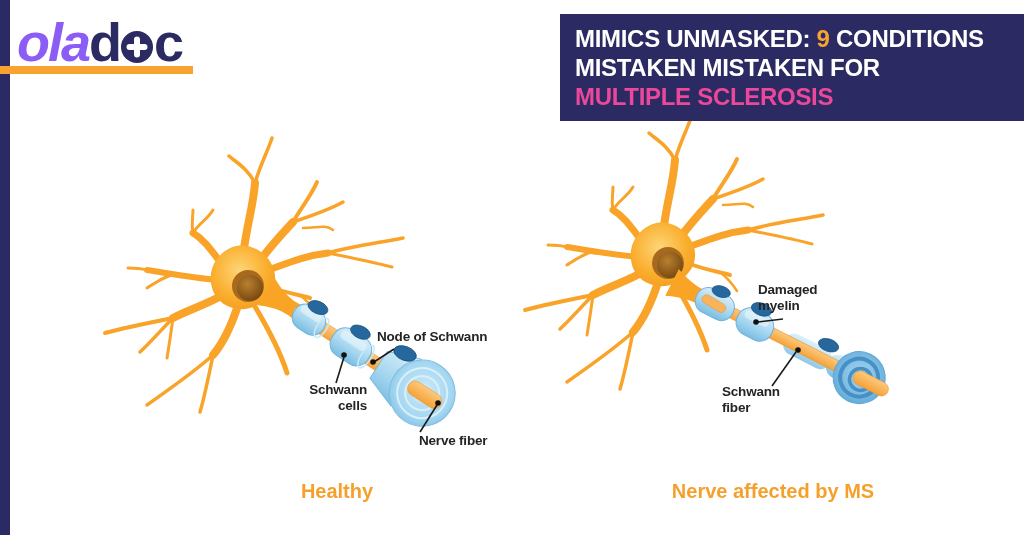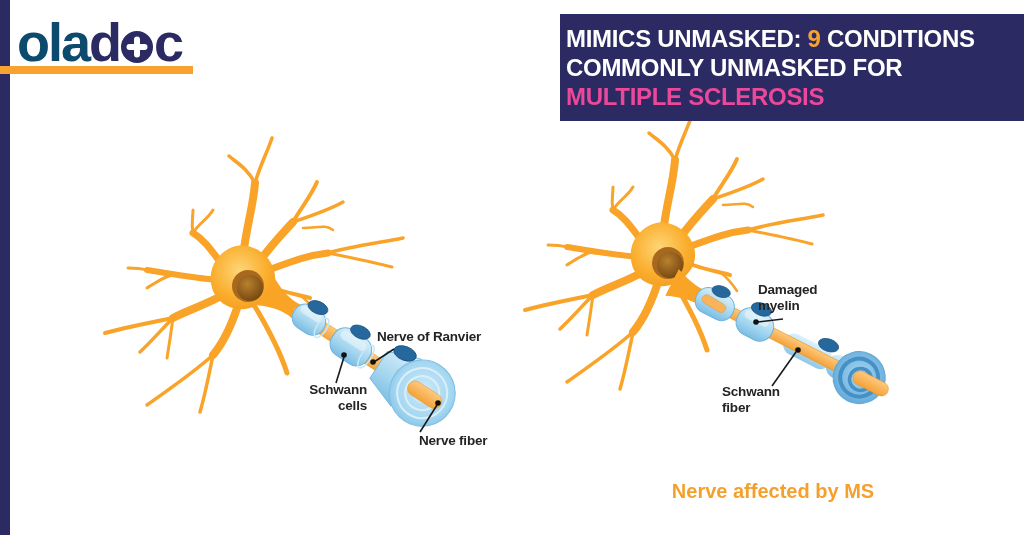--- a/index.html
+++ b/index.html
@@ -7,29 +7,29 @@
     position:relative;width:1024px;height:535px;background:#ffffff;
     font-family:"Liberation Sans",sans-serif;overflow:hidden;
   }
   
   .left-bar{position:absolute;left:0;top:0;width:10px;height:535px;background:#2B2A63;}
   
   .logo{
     position:absolute;left:17px;top:14px;height:56px;
     font-size:54px;font-weight:700;letter-spacing:-2px;line-height:56px;white-space:nowrap;
   }
-  .logo .ola{color:#0c4a6e;}
+  .logo .ola{color:#8b5cf6;font-style:italic;}
   .logo .navy{color:#2B2A63;}
   .logo .plus-badge{display:inline-block;width:32px;height:32px;vertical-align:-2px;margin:0 1px;}
   .logo-underline{position:absolute;left:0;top:66px;width:193px;height:8px;background:#F8A231;}
   
   .banner{
     position:absolute;left:560px;top:14px;width:464px;height:107px;background:#2B2A63;
     display:flex;flex-direction:column;justify-content:center;box-sizing:border-box;
-    padding-left:6px;color:#ffffff;font-weight:700;font-size:24px;line-height:29px;letter-spacing:-0.3px;
+    padding-left:15px;color:#ffffff;font-weight:700;font-size:24px;line-height:29px;letter-spacing:-0.3px;
   }
   .banner .accent{color:#F8A231;}
   .banner .l3{color:#ec4899;}
   
   .art{position:absolute;left:0;top:0;width:1024px;height:535px;}
   
   .dlabel{
     position:absolute;color:#242424;font-size:13.5px;font-weight:700;letter-spacing:-0.2px;
     line-height:1.15;
   }
@@ -189,26 +189,27 @@
   <div class="logo">
     <span class="ola">ola</span><span class="navy">d</span><span class="plus-badge"><svg width="32" height="32" viewBox="0 0 32 32">
           <circle cx="16" cy="16" r="16" fill="#2B2A63"></circle>
           <path d="M16 8.5v15M8.5 16h15" stroke="#ffffff" stroke-width="6" stroke-linecap="round"></path>
         </svg></span><span class="navy">c</span>
   </div>
   <div class="logo-underline"></div>
 
   <div class="banner">
     <div><span>MIMICS UNMASKED: </span><span class="accent">9</span><span> CONDITIONS</span></div>
-    <div>COMMONLY UNMASKED FOR</div>
+    <div>MISTAKEN MISTAKEN FOR</div>
     <div class="l3">MULTIPLE SCLEROSIS</div>
   </div>
 
-  <div class="dlabel nowrap" style="left:377px;top:329px;">Nerve of Ranvier</div>
+  <div class="dlabel nowrap" style="left:377px;top:329px;">Node of Schwann</div>
   <div class="dlabel" style="left:301px;top:382px;width:66px;text-align:right;">Schwann cells</div>
   <div class="dlabel nowrap" style="left:378px;top:433px;margin-left:41px;">Nerve fiber</div>
 
   <div class="dlabel center" style="left:758px;top:282px;width:92px;">Damaged myelin</div>
   <div class="dlabel center" style="left:722px;top:384px;width:80px;">Schwann fiber</div>
 
+  <div class="caption cap-healthy">Healthy</div>
   <div class="caption cap-ms">Nerve affected by MS</div>
 
 </div>
 
 </body></html>

